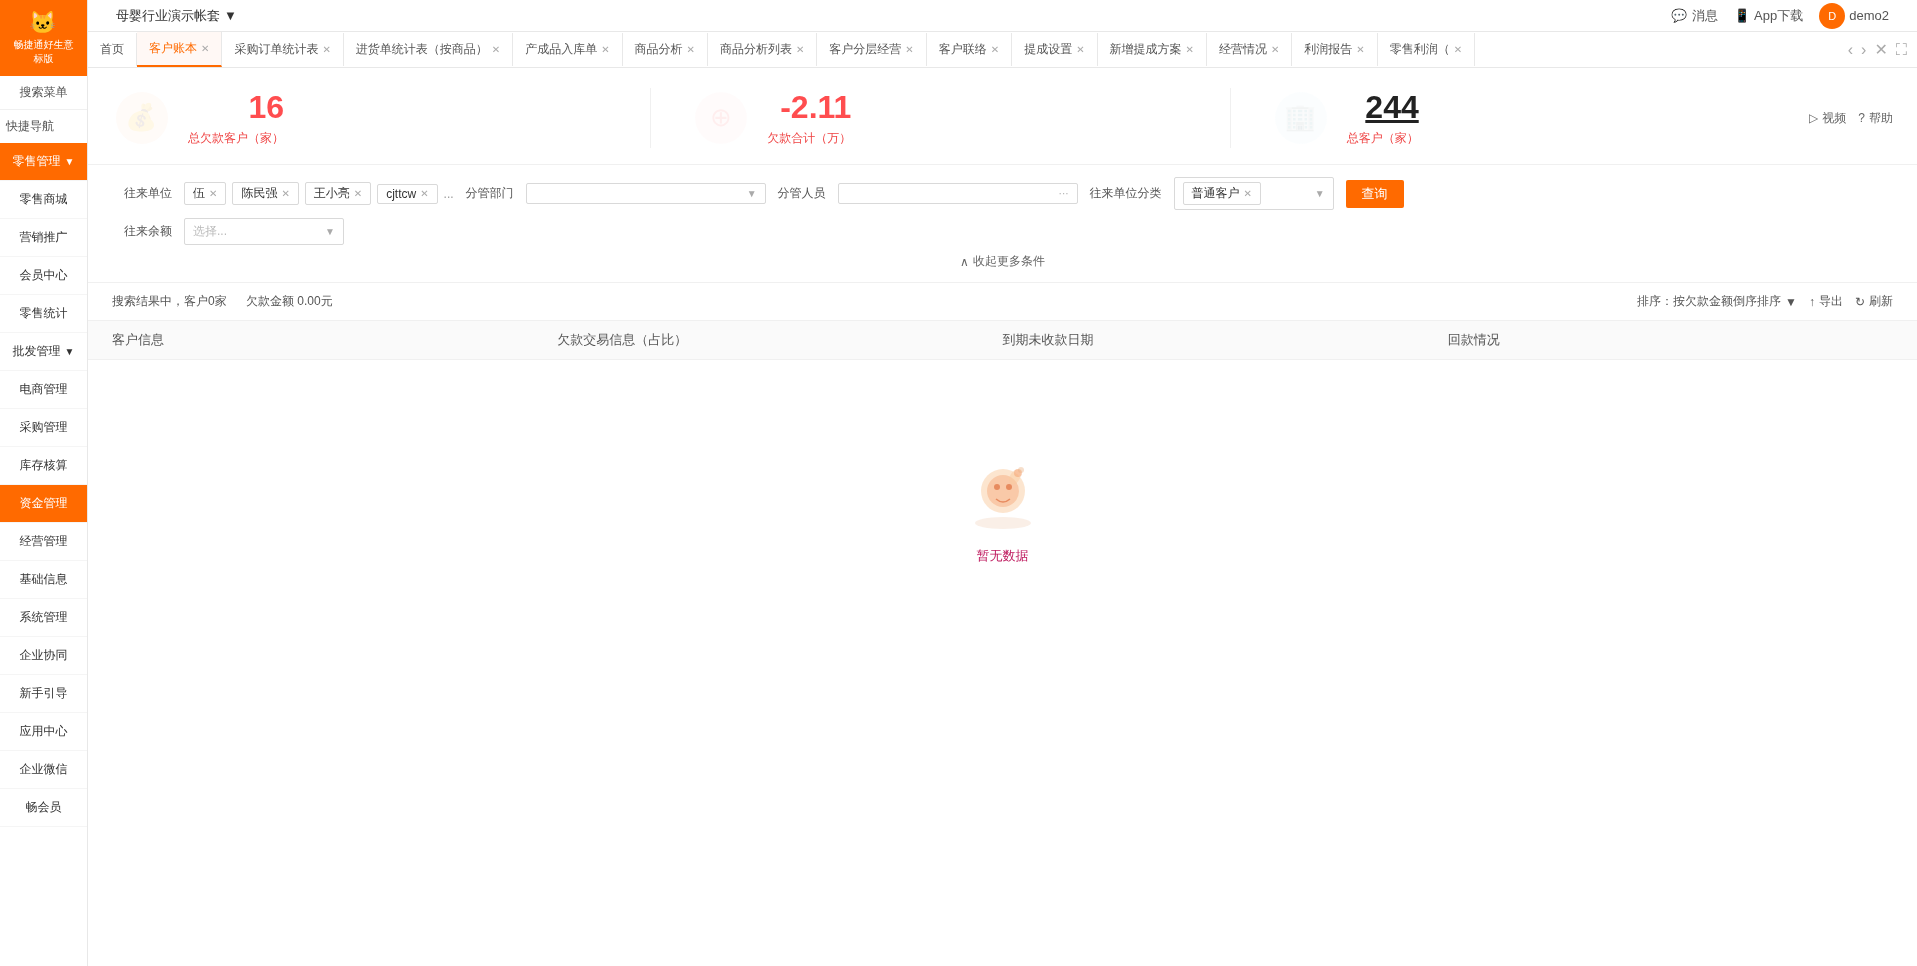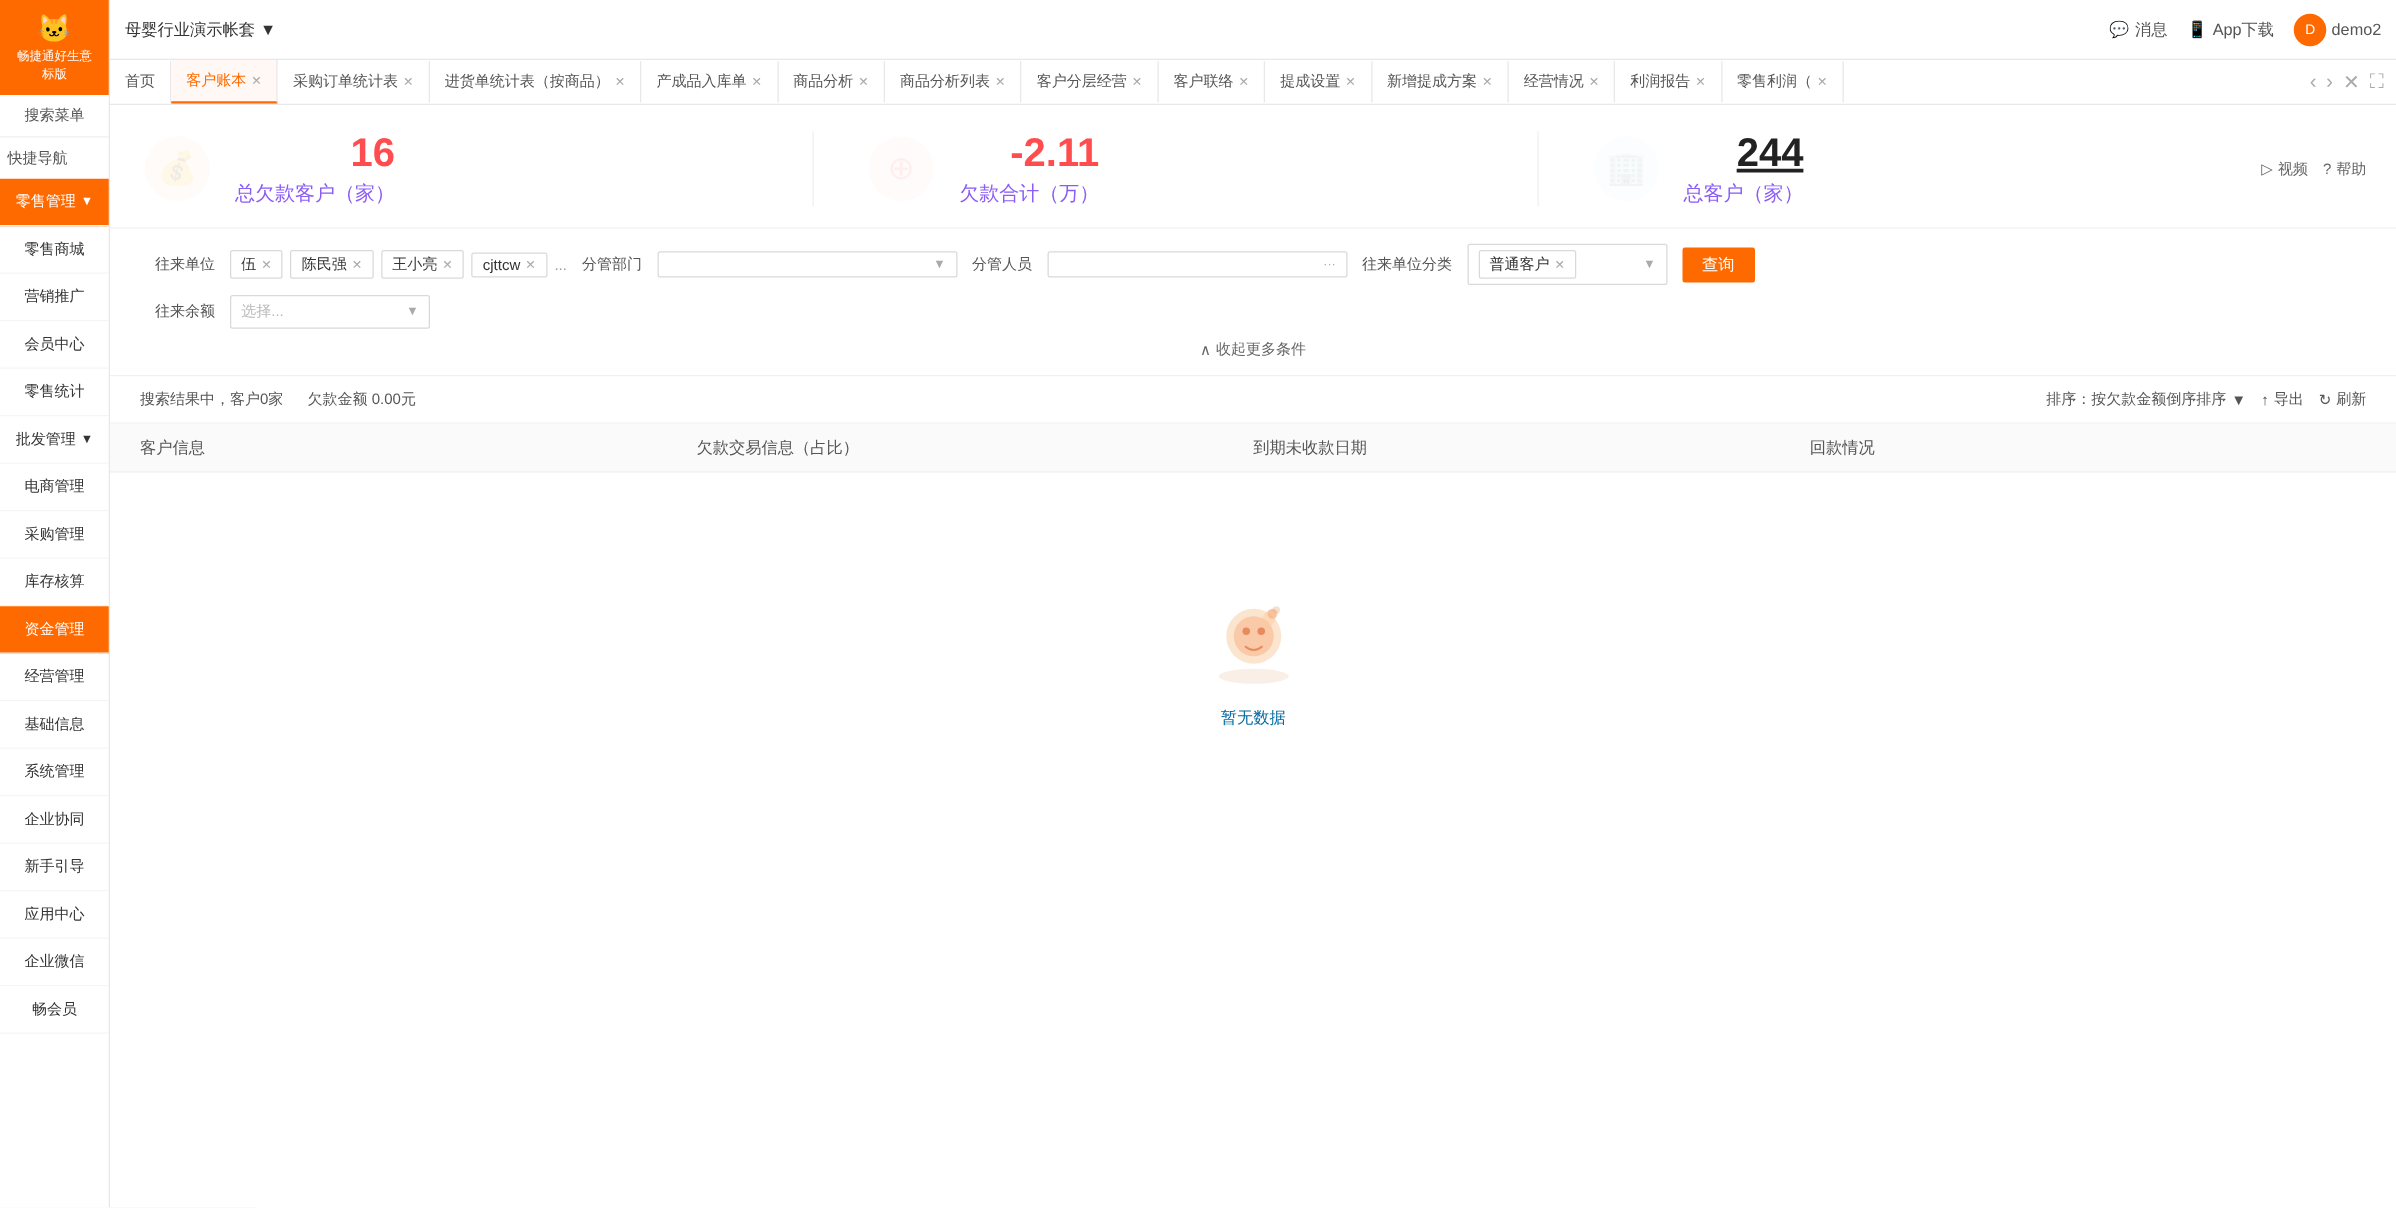--- a/index.html
+++ b/index.html
@@ -14,21 +14,21 @@
     .sidebar-nav-item { padding: 10px 6px; font-size: 12px; color: #333; cursor: pointer; text-align: center; border-bottom: 1px solid #f5f5f5; display: flex; flex-direction: column; align-items: center; gap: 2px; }
     .sidebar-nav-item.active { background: #ff6a00; color: #fff; }
     .sidebar-nav-item.has-arrow { flex-direction: row; justify-content: center; gap: 4px; }
     .nav-arrow { font-size: 10px; }
     .quick-nav { padding: 8px 6px; font-size: 12px; color: #555; cursor: pointer; }
 
     
     .main { flex: 1; display: flex; flex-direction: column; overflow: hidden; }
 
     
-    .topbar { background: #fff; height: 48px; display: flex; align-items: center; padding: 0 12px; border-bottom: 1px solid #e8e8e8; justify-content: space-between; flex-shrink: 0; }
+    .topbar { background: #fff; height: 32px; display: flex; align-items: center; padding: 0 28px; border-bottom: 1px solid #e8e8e8; justify-content: space-between; flex-shrink: 0; }
     .topbar-left { display: flex; align-items: center; gap: 8px; }
     .topbar-selector { font-size: 13px; color: #333; display: flex; align-items: center; gap: 4px; cursor: pointer; }
     .topbar-right { display: flex; align-items: center; gap: 16px; }
     .topbar-right-item { display: flex; align-items: center; gap: 4px; font-size: 13px; color: #555; cursor: pointer; }
     .avatar { width: 26px; height: 26px; border-radius: 50%; background: #ff6a00; color: #fff; display: flex; align-items: center; justify-content: center; font-size: 11px; }
 
     
     .tabs-bar { background: #fff; display: flex; align-items: center; border-bottom: 1px solid #e8e8e8; flex-shrink: 0; overflow: hidden; }
     .tab { padding: 8px 12px; font-size: 12px; color: #555; cursor: pointer; white-space: nowrap; border-right: 1px solid #e8e8e8; display: flex; align-items: center; gap: 4px; }
     .tab.active { color: #ff6a00; background: #fff8f5; border-bottom: 2px solid #ff6a00; }
@@ -41,21 +41,21 @@
 
     
     .stats-header { background: #fff; padding: 20px 24px 16px; display: flex; align-items: center; gap: 0; border-bottom: 1px solid #f0f0f0; text-align: right; }
     .stat-block { display: flex; align-items: center; gap: 16px; flex: 1; padding-right: 40px; }
     .stat-icon { width: 60px; height: 60px; display: flex; align-items: center; justify-content: center; }
     .stat-icon svg { opacity: 0.2; }
     .stat-info { display: flex; flex-direction: column; }
     .stat-value { font-size: 32px; font-weight: bold; color: #ff4d4f; }
     .stat-value.negative { color: #ff4d4f; }
     .stat-value.dark { color: #222; text-decoration: underline; }
-    .stat-label { font-size: 16px; color: #8b5cf6; margin-top: 4px; }
+    .stat-label { font-size: 12px; color: #ef4444; margin-top: 4px; }
     .stat-divider { width: 1px; background: #f0f0f0; height: 60px; margin-right: 40px; }
     .header-actions { display: flex; align-items: center; gap: 12px; margin-left: auto; }
     .header-action { display: flex; align-items: center; gap: 4px; font-size: 12px; color: #666; cursor: pointer; }
 
     
     .filter-area { background: #fff; padding: 12px 24px; border-bottom: 1px solid #f0f0f0; }
     .filter-row { display: flex; align-items: center; gap: 12px; margin-bottom: 8px; flex-wrap: wrap; margin-left: 12px; }
     .filter-label { font-size: 12px; color: #555; white-space: nowrap; }
     .filter-tags { display: flex; align-items: center; gap: 6px; flex-wrap: wrap; }
     .filter-tag { display: flex; align-items: center; gap: 4px; background: #fff; border: 1px solid #d9d9d9; border-radius: 2px; padding: 2px 8px; font-size: 12px; color: #333; }
@@ -72,21 +72,21 @@
     .table-info { font-size: 12px; color: #555; }
     .table-info span { margin-right: 16px; }
     .table-actions { display: flex; align-items: center; gap: 12px; font-size: 12px; color: #555; }
     .table-action { display: flex; align-items: center; gap: 4px; cursor: pointer; }
     .sort-select { display: flex; align-items: center; gap: 4px; color: #555; cursor: pointer; }
 
     .table-header { display: grid; grid-template-columns: 2fr 2fr 2fr 2fr; padding: 10px 24px; background: #fafafa; border-bottom: 1px solid #f0f0f0; font-size: 13px; color: #555; font-weight: 500; }
     .table-body { display: flex; flex-direction: column; align-items: center; justify-content: center; min-height: 300px; }
     .empty-state { display: flex; flex-direction: column; align-items: center; justify-content: center; padding: 60px 0; }
     .empty-icon { width: 80px; height: 80px; margin-bottom: 12px; position: relative; }
-    .empty-text { font-size: 13px; color: #0369a1; text-align: right; }
+    .empty-text { font-size: 13px; color: #be185d; text-align: right; }
 
     
     .select-arrow { font-size: 10px; color: #aaa; }
   </style>
 </head>
 <body>
 
 <div class="sidebar">
   <div class="sidebar-logo">
     <div class="logo-icon">🐱</div>

